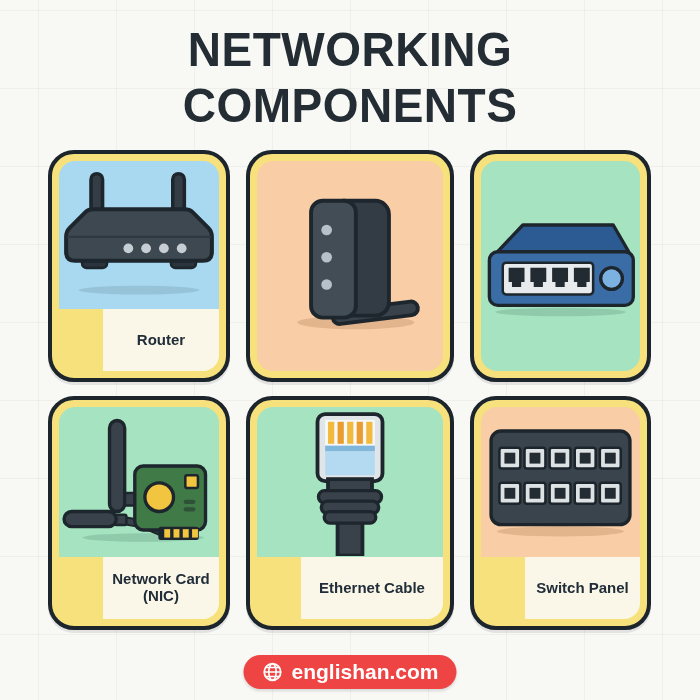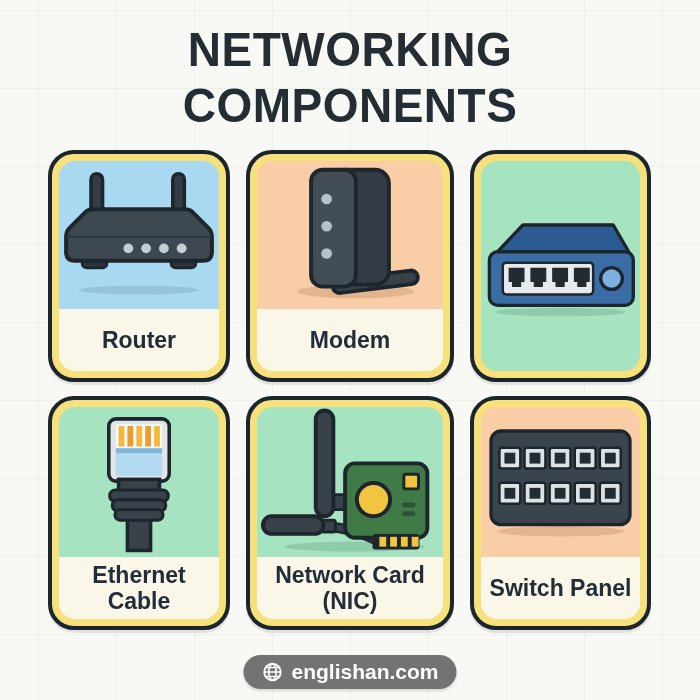--- a/index.html
+++ b/index.html
@@ -46,23 +46,23 @@
   .card-image{
     flex:1;display:flex;align-items:center;justify-content:center;
     overflow:hidden;
   }
   .card-image svg{display:block;}
   .card-label{
     height:62px;flex:0 0 62px;
     background:var(--labelbg,#fbf7e8);
     display:flex;align-items:center;justify-content:center;
     text-align:center;
-    font-size:23px;line-height:1.13;font-weight:bold;
+    font-size:15px;line-height:1.13;font-weight:bold;
     color:var(--labeltext,#212d38);
-    padding:16px 8px;box-sizing:border-box;
+    padding:16px 8px;box-sizing:border-box;margin-left:44px;
   }
   .badge{
     position:absolute;left:50%;top:655px;transform:translateX(-50%);
     height:34px;border-radius:17px;
     display:flex;align-items:center;gap:8px;
     padding:0 18px;
     background:#e94f5a;
     color:#ffffff;font-size:21px;font-weight:bold;
     box-shadow:0 2px 3px rgba(30,40,50,.15);
     white-space:nowrap;
@@ -108,63 +108,38 @@
           <svg width="180" height="146" viewBox="0 0 180 150">
             <ellipse cx="96" cy="133" rx="60" ry="7" fill="rgba(120,70,30,.18)"></ellipse>
             <rect x="72" y="116" width="88" height="14" rx="7" transform="rotate(-7 116 123)" fill="#39424a" stroke="#1e262d" stroke-width="4"></rect>
             <rect x="70" y="8" width="60" height="118" rx="14" fill="#333c44" stroke="#1e262d" stroke-width="4"></rect>
             <rect x="50" y="8" width="46" height="120" rx="12" fill="#434d56" stroke="#1e262d" stroke-width="4"></rect>
             <circle cx="66" cy="38" r="5.5" fill="#b9c1c8"></circle>
             <circle cx="66" cy="66" r="5.5" fill="#b9c1c8"></circle>
             <circle cx="66" cy="94" r="5.5" fill="#b9c1c8"></circle>
           </svg>
         </div>
-        <div class="card-label">Modem</div>
       </div>
     </div>
 
     <div class="card">
       <div class="card-inner">
         <div class="card-image" style="background: rgb(165, 227, 193);">
           <svg width="178" height="146" viewBox="0 0 190 150">
             <ellipse cx="95" cy="130" rx="78" ry="5" fill="rgba(20,60,40,.15)"></ellipse>
             <polygon points="14,64 50,26 158,26 180,64" fill="#2c5a92" stroke="#1e262d" stroke-width="4" stroke-linejoin="round"></polygon>
             <rect x="10" y="58" width="172" height="64" rx="10" fill="#3a6ca6" stroke="#1e262d" stroke-width="4"></rect>
             <rect x="26" y="71" width="108" height="38" rx="4" fill="#e7ebed" stroke="#1e262d" stroke-width="3"></rect>
             <path d="M33,77 h19 v17 h-4 v6 h-11 v-6 h-4 z" fill="#232b32"></path>
             <path d="M59,77 h19 v17 h-4 v6 h-11 v-6 h-4 z" fill="#232b32"></path>
             <path d="M85,77 h19 v17 h-4 v6 h-11 v-6 h-4 z" fill="#232b32"></path>
             <path d="M111,77 h19 v17 h-4 v6 h-11 v-6 h-4 z" fill="#232b32"></path>
             <circle cx="156" cy="90" r="13" fill="#7cb2e2" stroke="#1e262d" stroke-width="4"></circle>
           </svg>
         </div>
-      </div>
-    </div>
-
-    <div class="card">
-      <div class="card-inner">
-        <div class="card-image" style="background: rgb(165, 227, 193);">
-          <svg width="172" height="148" viewBox="0 0 180 150">
-            <rect x="77" y="112" width="26" height="40" fill="#39424a" stroke="#1e262d" stroke-width="4"></rect>
-            <rect x="56" y="4" width="68" height="70" rx="8" fill="#e0e5e8" stroke="#1e262d" stroke-width="4"></rect>
-            <rect x="64" y="10" width="52" height="27" fill="#f6f8f8"></rect>
-            <rect x="67" y="12" width="6.5" height="23" fill="#f2b93d"></rect>
-            <rect x="77" y="12" width="6.5" height="23" fill="#ea9c2c"></rect>
-            <rect x="87" y="12" width="6.5" height="23" fill="#f2b93d"></rect>
-            <rect x="97" y="12" width="6.5" height="23" fill="#ea9c2c"></rect>
-            <rect x="107" y="12" width="6.5" height="23" fill="#f2b93d"></rect>
-            <rect x="64" y="37" width="52" height="6" fill="#7fb7dc"></rect>
-            <rect x="64" y="43" width="52" height="25" fill="#b3daf1"></rect>
-            <rect x="67" y="72" width="46" height="18" fill="#39424a" stroke="#1e262d" stroke-width="4"></rect>
-            <rect x="57" y="84" width="66" height="13" rx="6.5" fill="#39424a" stroke="#1e262d" stroke-width="3.5"></rect>
-            <rect x="60" y="95" width="60" height="13" rx="6.5" fill="#39424a" stroke="#1e262d" stroke-width="3.5"></rect>
-            <rect x="63" y="106" width="54" height="12" rx="6" fill="#39424a" stroke="#1e262d" stroke-width="3.5"></rect>
-          </svg>
-        </div>
-        <div class="card-label">Ethernet Cable</div>
       </div>
     </div>
 
     <div class="card">
       <div class="card-inner">
         <div class="card-image" style="background: rgb(165, 227, 193);">
           <svg width="186" height="148" viewBox="0 0 190 150">
             <ellipse cx="100" cy="141" rx="72" ry="5" fill="rgba(20,60,40,.15)"></ellipse>
             <path d="M78,121 C100,124 112,130 126,136" fill="none" stroke="#1e262d" stroke-width="11" stroke-linecap="round"></path>
             <path d="M78,121 C100,124 112,130 126,136" fill="none" stroke="#39424a" stroke-width="6" stroke-linecap="round"></path>
@@ -178,20 +153,44 @@
             <rect x="148" y="96" width="14" height="5" rx="2.5" fill="#2d5235"></rect>
             <rect x="148" y="105" width="14" height="5" rx="2.5" fill="#2d5235"></rect>
             <rect x="118" y="128" width="48" height="16" rx="3" fill="#1e262d"></rect>
             <rect x="125" y="131" width="7" height="10" fill="#f1c53f"></rect>
             <rect x="136" y="131" width="7" height="10" fill="#f1c53f"></rect>
             <rect x="147" y="131" width="7" height="10" fill="#f1c53f"></rect>
             <rect x="158" y="131" width="7" height="10" fill="#f1c53f"></rect>
           </svg>
         </div>
         <div class="card-label">Network Card (NIC)</div>
+      </div>
+    </div>
+
+    <div class="card">
+      <div class="card-inner">
+        <div class="card-image" style="background: rgb(165, 227, 193);">
+          <svg width="172" height="148" viewBox="0 0 180 150">
+            <rect x="77" y="112" width="26" height="40" fill="#39424a" stroke="#1e262d" stroke-width="4"></rect>
+            <rect x="56" y="4" width="68" height="70" rx="8" fill="#e0e5e8" stroke="#1e262d" stroke-width="4"></rect>
+            <rect x="64" y="10" width="52" height="27" fill="#f6f8f8"></rect>
+            <rect x="67" y="12" width="6.5" height="23" fill="#f2b93d"></rect>
+            <rect x="77" y="12" width="6.5" height="23" fill="#ea9c2c"></rect>
+            <rect x="87" y="12" width="6.5" height="23" fill="#f2b93d"></rect>
+            <rect x="97" y="12" width="6.5" height="23" fill="#ea9c2c"></rect>
+            <rect x="107" y="12" width="6.5" height="23" fill="#f2b93d"></rect>
+            <rect x="64" y="37" width="52" height="6" fill="#7fb7dc"></rect>
+            <rect x="64" y="43" width="52" height="25" fill="#b3daf1"></rect>
+            <rect x="67" y="72" width="46" height="18" fill="#39424a" stroke="#1e262d" stroke-width="4"></rect>
+            <rect x="57" y="84" width="66" height="13" rx="6.5" fill="#39424a" stroke="#1e262d" stroke-width="3.5"></rect>
+            <rect x="60" y="95" width="60" height="13" rx="6.5" fill="#39424a" stroke="#1e262d" stroke-width="3.5"></rect>
+            <rect x="63" y="106" width="54" height="12" rx="6" fill="#39424a" stroke="#1e262d" stroke-width="3.5"></rect>
+          </svg>
+        </div>
+        <div class="card-label">Ethernet Cable</div>
       </div>
     </div>
 
     <div class="card">
       <div class="card-inner">
         <div class="card-image" style="background: rgb(249, 205, 166);">
           <svg width="178" height="146" viewBox="0 0 190 150">
             <ellipse cx="95" cy="134" rx="76" ry="6" fill="rgba(120,70,30,.18)"></ellipse>
             <rect x="12" y="14" width="166" height="112" rx="12" fill="#3a444c" stroke="#1d252c" stroke-width="4"></rect>
             <g stroke="#1d252c" stroke-width="3">
@@ -219,21 +218,21 @@
               <rect x="148" y="82" width="13" height="13"></rect>
             </g>
           </svg>
         </div>
         <div class="card-label">Switch Panel</div>
       </div>
     </div>
 
   </div>
 
-  <div class="badge" style="background: #737373;">
+  <div class="badge" style="background: #ef4444;">
     <svg width="22" height="22" viewBox="0 0 24 24">
       <circle cx="12" cy="12" r="9" fill="none" stroke="#ffffff" stroke-width="2"></circle>
       <ellipse cx="12" cy="12" rx="4" ry="9" fill="none" stroke="#ffffff" stroke-width="1.8"></ellipse>
       <line x1="3.3" y1="12" x2="20.7" y2="12" stroke="#ffffff" stroke-width="1.8"></line>
       <line x1="4.6" y1="7.2" x2="19.4" y2="7.2" stroke="#ffffff" stroke-width="1.6"></line>
       <line x1="4.6" y1="16.8" x2="19.4" y2="16.8" stroke="#ffffff" stroke-width="1.6"></line>
     </svg>
     <span>englishan.com</span>
   </div>
 

